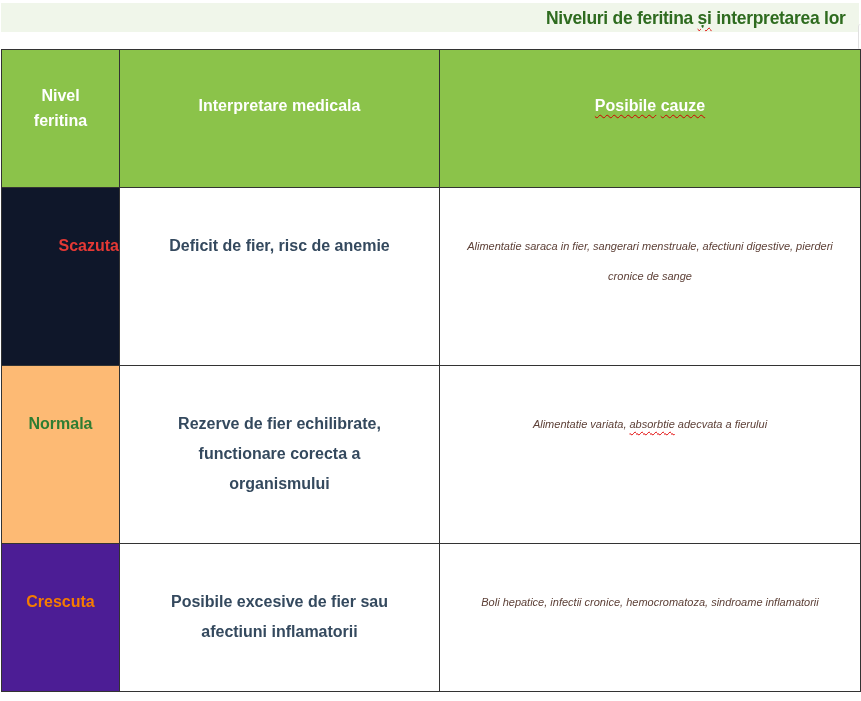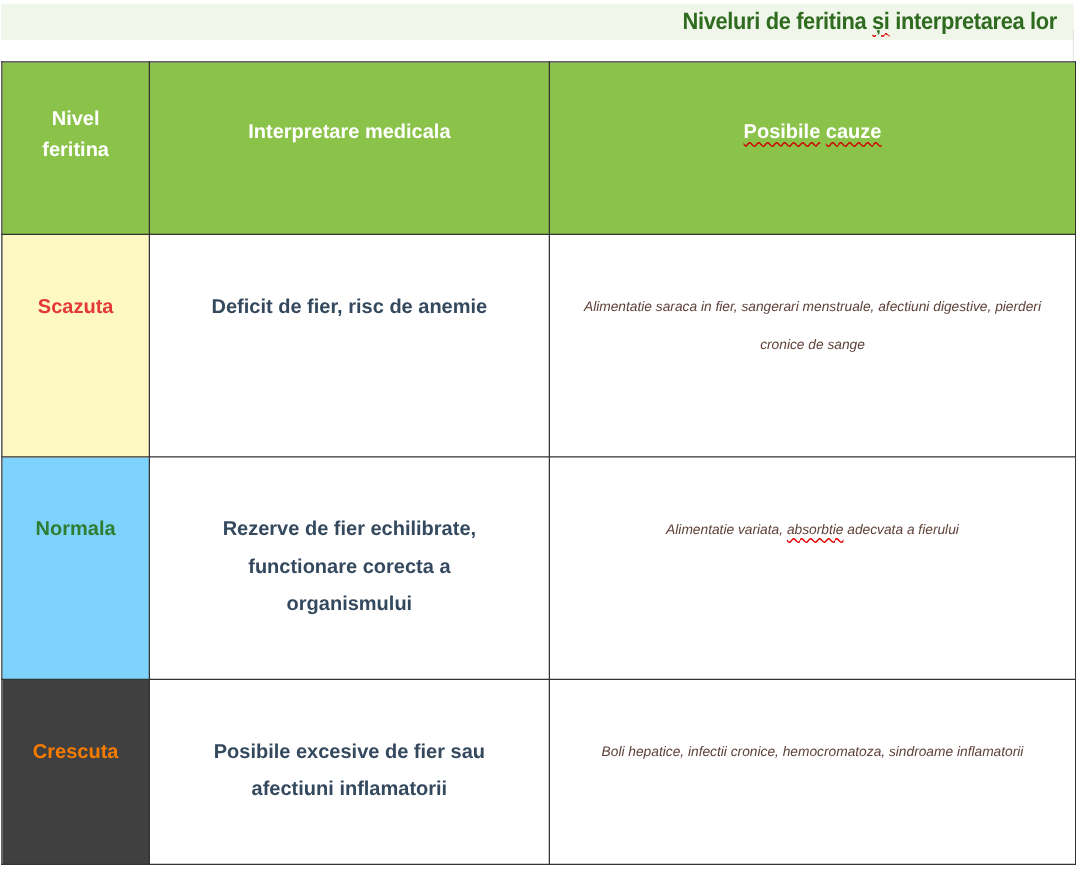--- a/index.html
+++ b/index.html
@@ -124,45 +124,45 @@
     </th>
     <th class="h2">
       <div class="cell-inner"><span>Interpretare medicala</span></div>
     </th>
     <th class="h3">
       <div class="cell-inner"><span class="head-spell">Posibile</span> <span class="head-spell">cauze</span></div>
     </th>
   </tr>
 
   <tr class="data-row row-low">
-    <td style="background:#fef9c3;">
+    <td style="background:#0f172a;text-align:right;">
       <div class="cell-inner"><span class="level" style="color:#e53935;">Scazuta</span></div>
     </td>
     <td>
       <div class="cell-inner interp">Deficit de fier, risc de anemie</div>
     </td>
     <td>
       <div class="cell-inner causes">Alimentatie saraca in fier, sangerari menstruale, afectiuni digestive, pierderi cronice de sange</div>
     </td>
   </tr>
 
   <tr class="data-row row-normal">
-    <td style="background:#7dd3fc;">
+    <td style="background:#fdba74;">
       <div class="cell-inner"><span class="level" style="color:#2e7d32;">Normala</span></div>
     </td>
     <td>
       <div class="cell-inner interp" style="padding:43px 40px 0 40px;">Rezerve de fier echilibrate, functionare corecta a organismului</div>
     </td>
     <td>
       <div class="cell-inner causes" style="padding-left:38px;padding-right:38px;"><span>Alimentatie variata, </span><span class="spell">absorbtie</span><span> adecvata a fierului</span></div>
     </td>
   </tr>
 
   <tr class="data-row row-high">
-    <td style="background:#404040;margin-left:36px;">
+    <td style="background:#4c1d95;margin-left:36px;">
       <div class="cell-inner"><span class="level" style="color:#f57c00;">Crescuta</span></div>
     </td>
     <td>
       <div class="cell-inner interp" style="padding:43px 30px 0 30px;">Posibile excesive de fier sau afectiuni inflamatorii</div>
     </td>
     <td>
       <div class="cell-inner causes">Boli hepatice, infectii cronice, hemocromatoza, sindroame inflamatorii</div>
     </td>
   </tr>
 </tbody>

